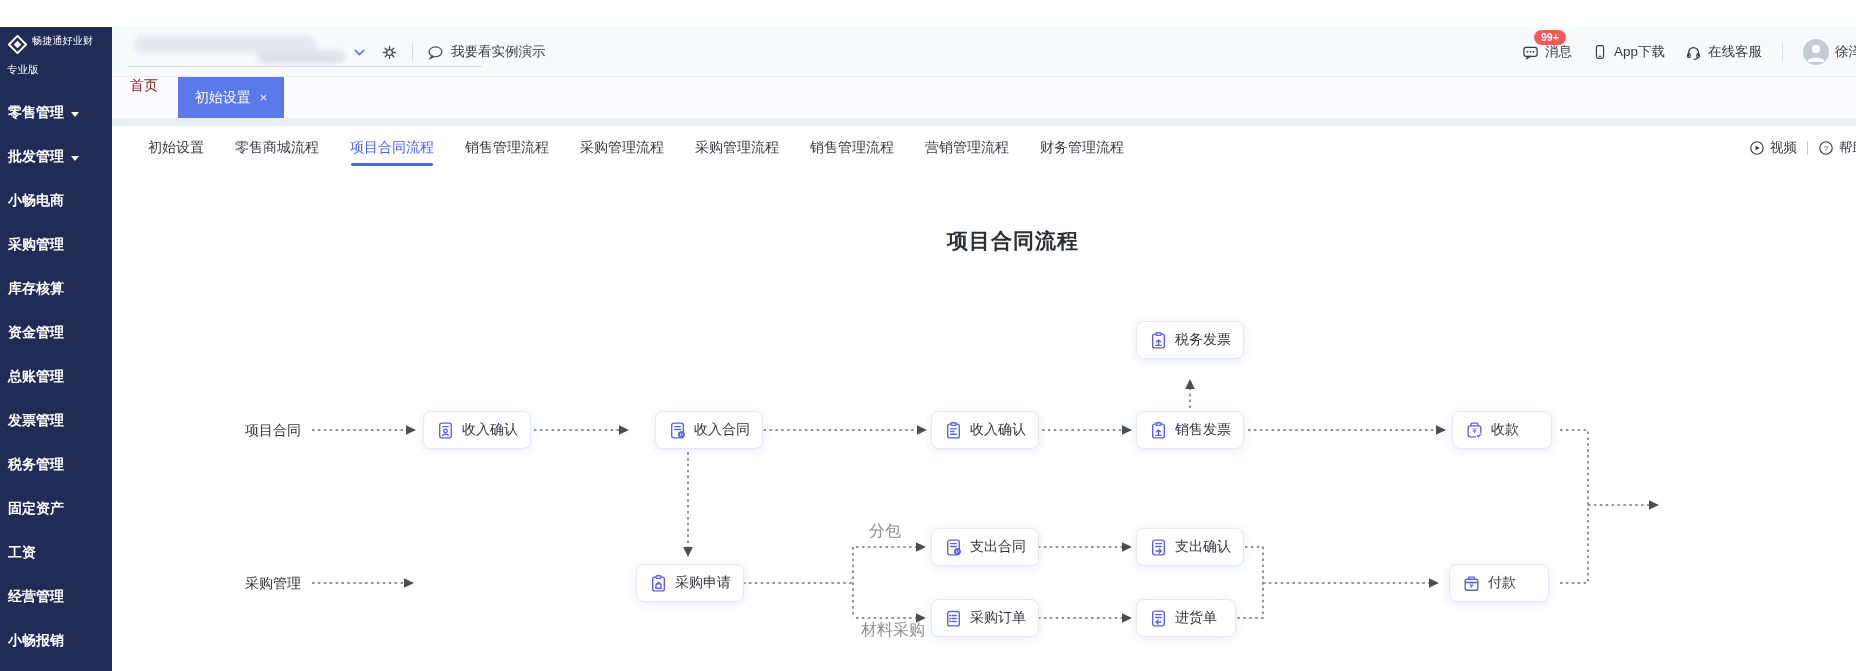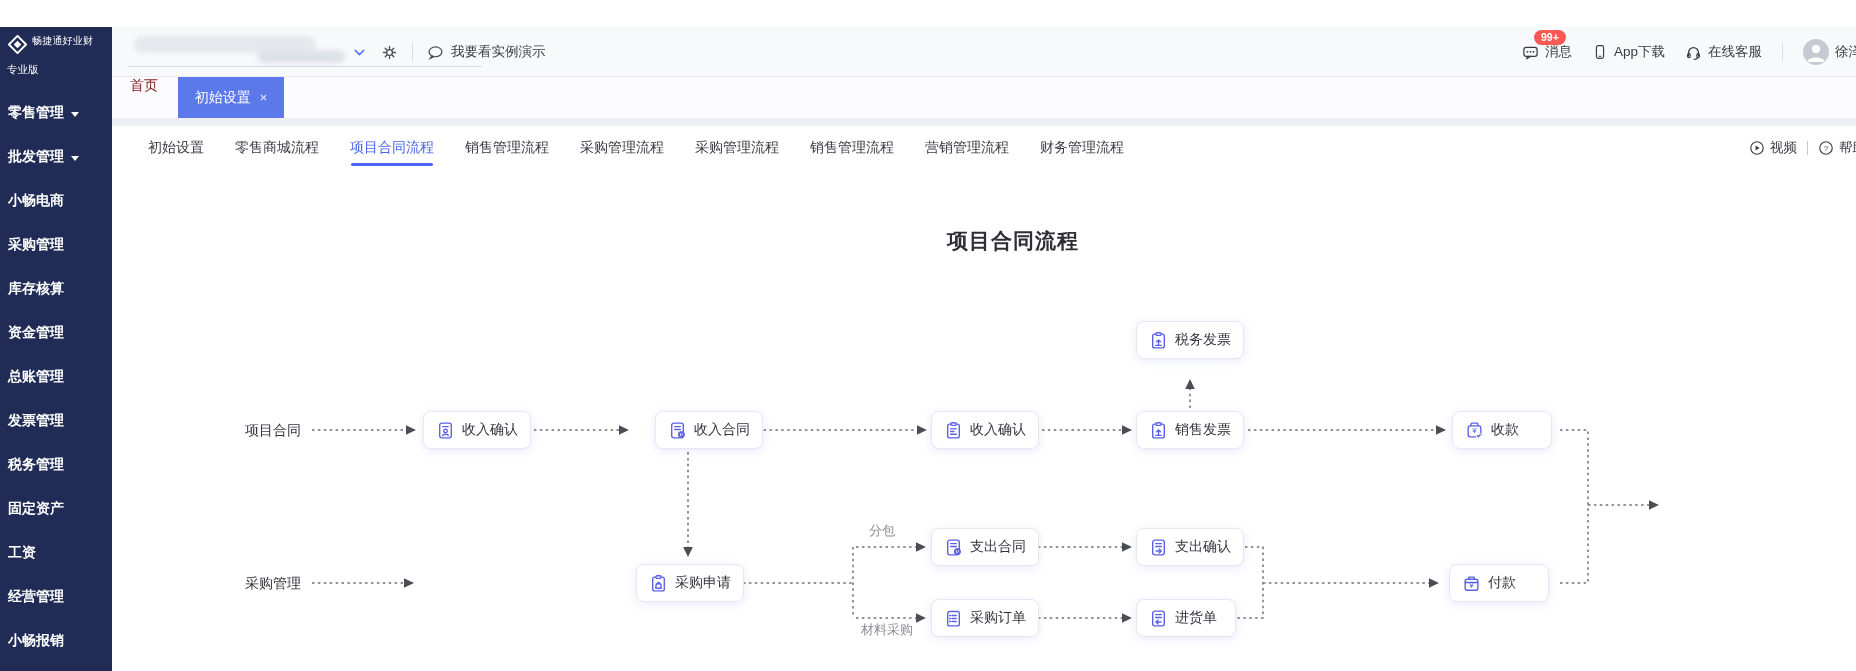--- a/index.html
+++ b/index.html
@@ -50,21 +50,21 @@
   .nav-right .vdiv{width:1px;height:14px;background:#c9c9cf}
   .nav-btn{display:flex;align-items:center;gap:5px;cursor:pointer;white-space:nowrap}
 
   
   .flow-title{position:absolute;left:170px;right:0;top:227px;text-align:center;font-size:21px;font-weight:bold;color:#2e2e36;letter-spacing:1px;z-index:2}
   .wires{position:absolute;left:0;top:0;z-index:1;pointer-events:none}
   .node{position:absolute;height:38px;min-width:100px;display:flex;align-items:center;gap:7px;padding:0 12px;background:#fff;border:1px solid #e6e7f4;border-radius:8px;box-shadow:0 2px 10px rgba(96,102,226,.14);font-size:14px;color:#33333c;cursor:pointer;z-index:2;white-space:nowrap}
   .node.wide{min-width:158px}
   .nicon{display:flex;align-items:center;flex:none}
   .lane-label{position:absolute;font-size:14px;color:#33333b;line-height:18px;z-index:2}
-  .branch-label{position:absolute;font-size:13px;color:#8d8d96;line-height:16px;z-index:2}
+  .branch-label{position:absolute;font-size:16px;color:#8d8d96;line-height:16px;z-index:2}
 </style>
 </head>
 <body>
 
 <div id="app">
 
   <div class="topstrip"></div>
 
   <div class="sidebar">
     <div class="logo-block">

